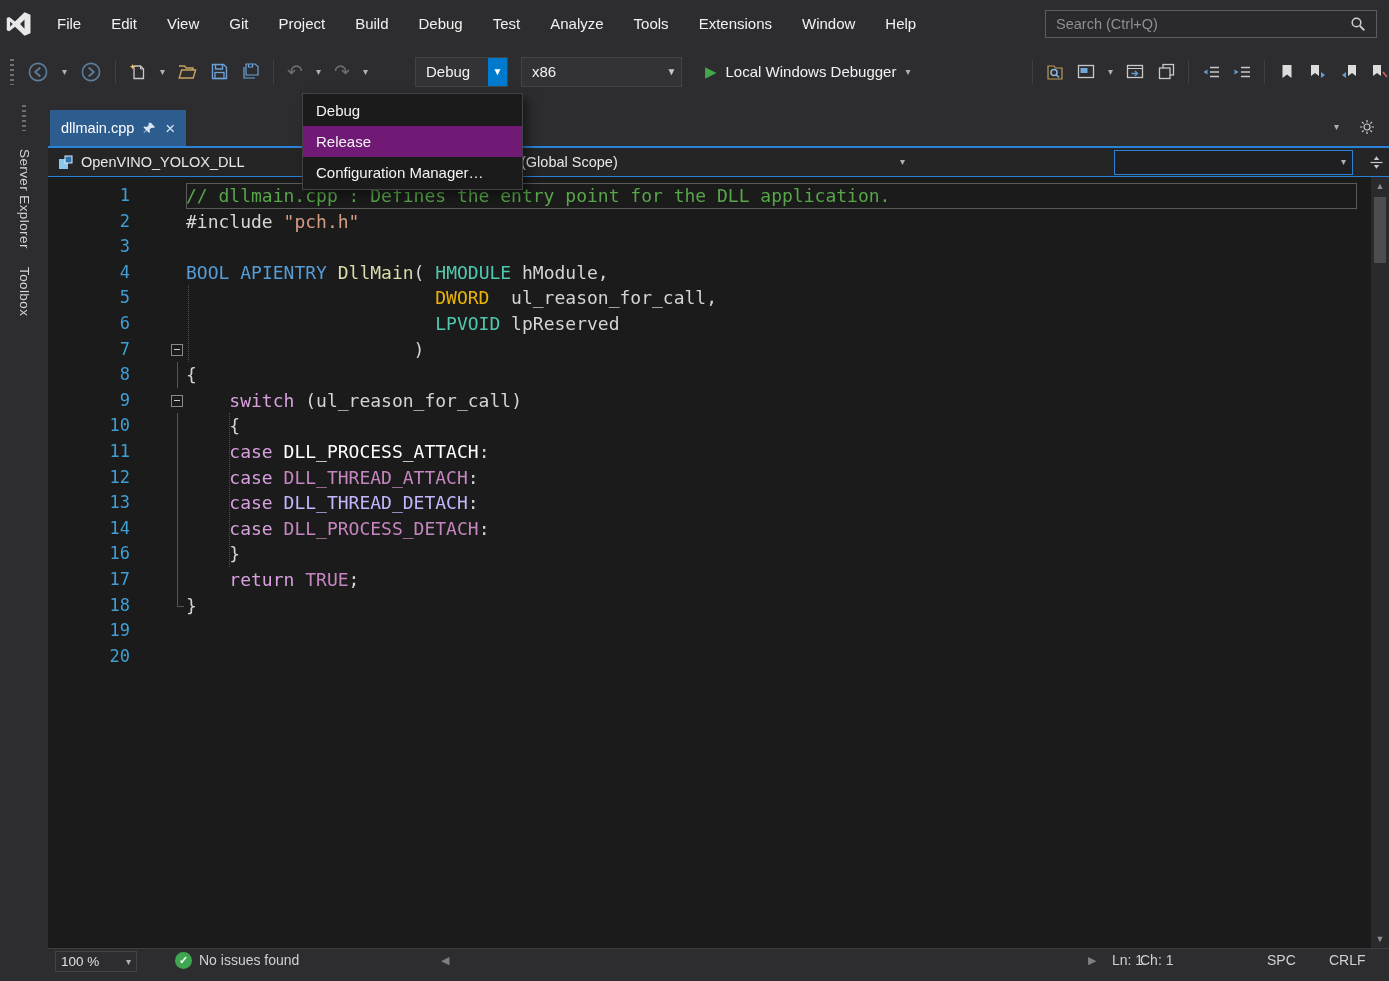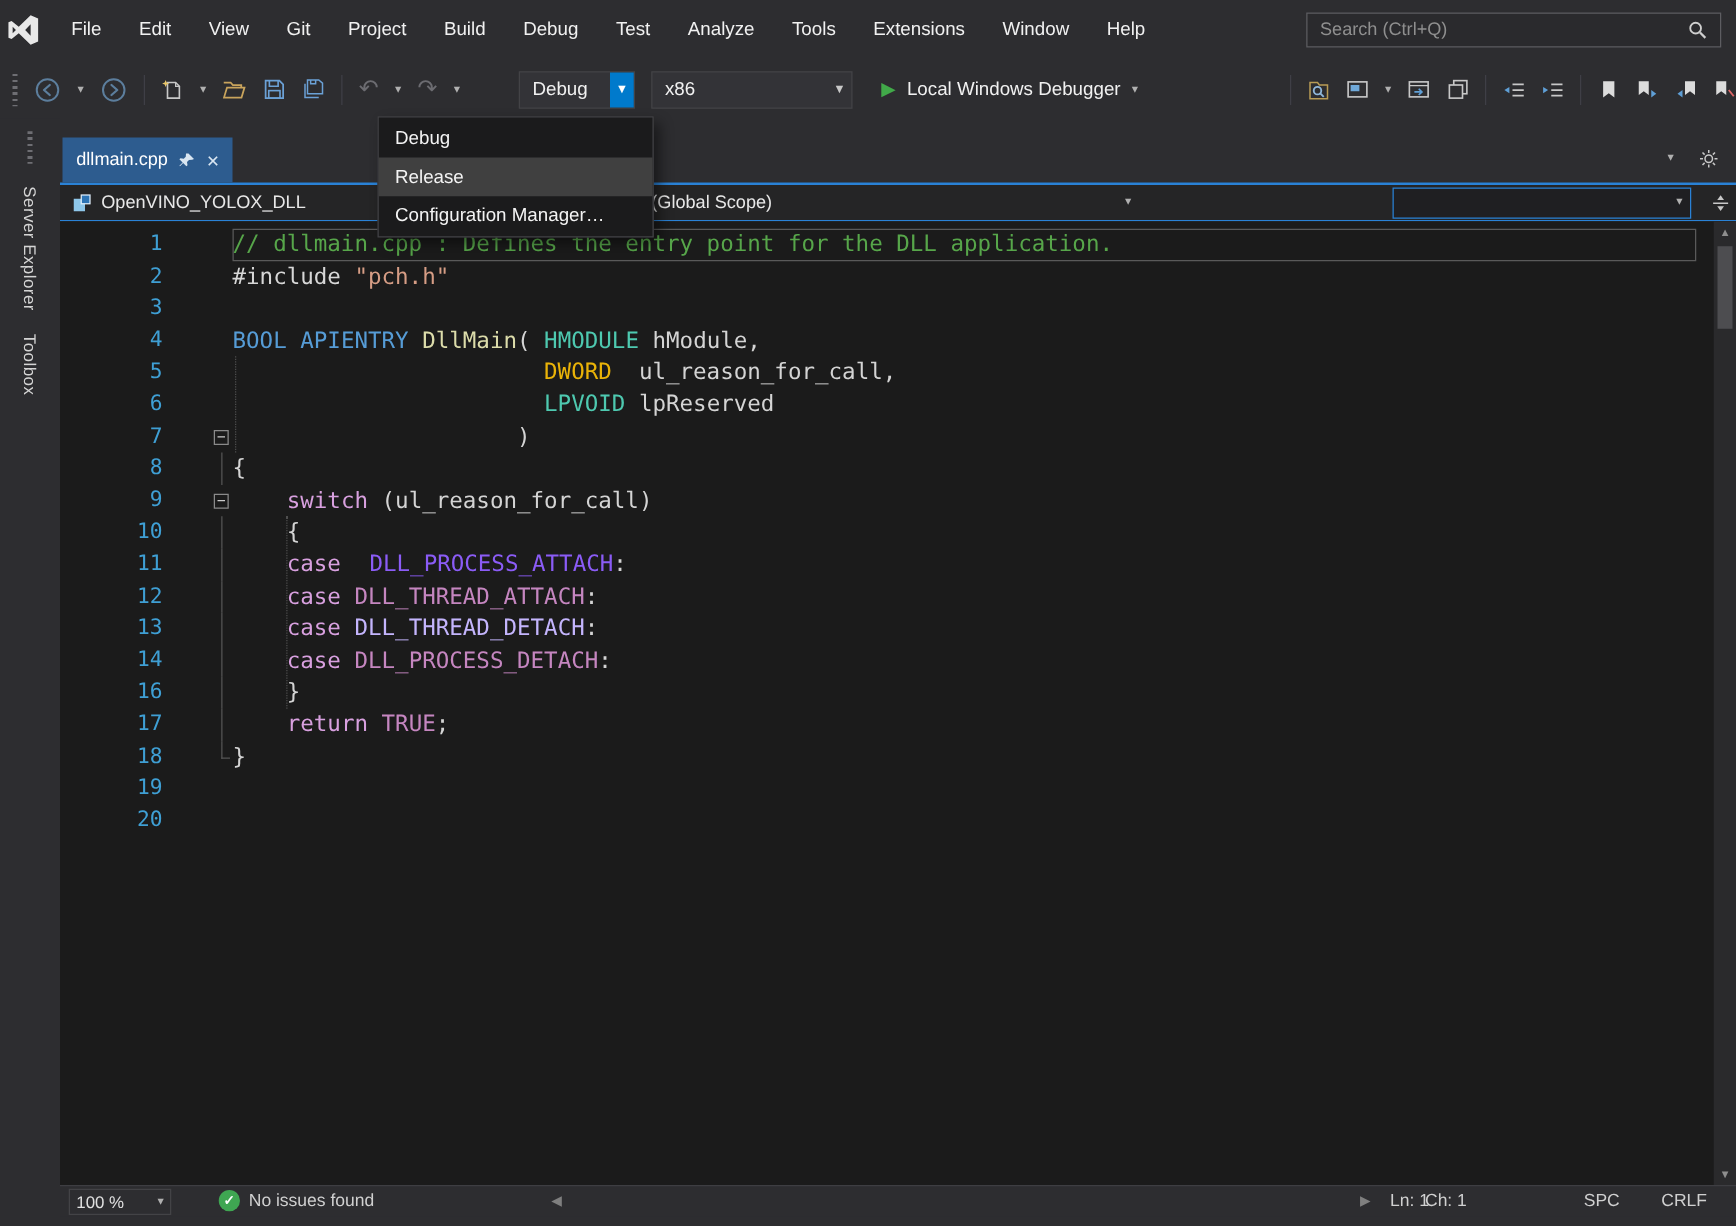--- a/index.html
+++ b/index.html
@@ -90,21 +90,21 @@
     display:flex; align-items:center; font-size:13.5px; padding:0 5px; color:#e0e0e0; }
   .zoomcombo .caret{ margin-left:auto; }
   .okcircle{ left:127px; top:3px; width:17px; height:17px; border-radius:50%; background:#3fa652;
     color:#fff; font-size:11px; font-weight:bold; display:flex; align-items:center; justify-content:center; }
   .hsc{ font-size:11px; color:#7f7f7f; top:5px; }
 
   
   .dd{ position:absolute; left:302px; top:93px; width:221px; background:#1b1b1c;
     border:1px solid #434346; box-shadow:5px 5px 10px rgba(0,0,0,.45); z-index:60; padding:1px 0; }
   .dd-item{ height:31px; line-height:31px; padding-left:13px; font-size:15px; color:#f4f4f4; cursor:default; }
-  .dd-item.hl{ background:#404040; }
+  .dd-item.hl{ background:#701a75; }
 </style>
 </head>
 <body>
 
 <div class="window">
 
   <div class="titlebar">
     <div class="vslogo">
       <svg width="30" height="30" viewBox="0 0 24 24" fill="#e8e8e8">
           <path d="M17.2 2.6 9.6 9.9 5 6.3l-2 .8v9.8l2 .8 4.6-3.6 7.6 7.3 4.8-2V4.6l-4.8-2zM5.7 14.1V9.9L7.8 12l-2.1 2.1zm11.5 1.6-3.5-3.7 3.5-3.7v7.4z"></path>
@@ -376,21 +376,21 @@
               <div class="code"><span style="color: rgb(212, 212, 212);">    </span><span style="color: rgb(216, 160, 223);">switch</span><span style="color: rgb(212, 212, 212);"> (ul_reason_for_call)</span></div>
             </div>
             <div class="code-line">
               <div class="gutter-num">10</div>
               <div class="fold bar"></div>
               <div class="code"><span style="color: rgb(212, 212, 212);">    {</span></div>
             </div>
             <div class="code-line">
               <div class="gutter-num">11</div>
               <div class="fold bar"></div>
-              <div class="code"><span style="color: rgb(212, 212, 212);">    </span><span style="color: rgb(216, 160, 223);">case</span><span style="color: rgb(212, 212, 212);"> </span><span style="color: #8b5cf6; margin-left: 12px;">DLL_PROCESS_ATTACH</span><span style="color: rgb(212, 212, 212);">:</span></div>
+              <div class="code"><span style="color: rgb(212, 212, 212);">    </span><span style="color: rgb(216, 160, 223);">case</span><span style="color: rgb(212, 212, 212);"> </span><span style="color: #ffffff;">DLL_PROCESS_ATTACH</span><span style="color: rgb(212, 212, 212);">:</span></div>
             </div>
             <div class="code-line">
               <div class="gutter-num">12</div>
               <div class="fold bar"></div>
               <div class="code"><span style="color: rgb(212, 212, 212);">    </span><span style="color: rgb(216, 160, 223);">case</span><span style="color: rgb(212, 212, 212);"> </span><span style="color: rgb(197, 134, 192);">DLL_THREAD_ATTACH</span><span style="color: rgb(212, 212, 212);">:</span></div>
             </div>
             <div class="code-line">
               <div class="gutter-num">13</div>
               <div class="fold bar"></div>
               <div class="code"><span style="color: rgb(212, 212, 212);">    </span><span style="color: rgb(216, 160, 223);">case</span><span style="color: rgb(212, 212, 212);"> </span><span style="color: #c4b5fd;">DLL_THREAD_DETACH</span><span style="color: rgb(212, 212, 212);">:</span></div>

